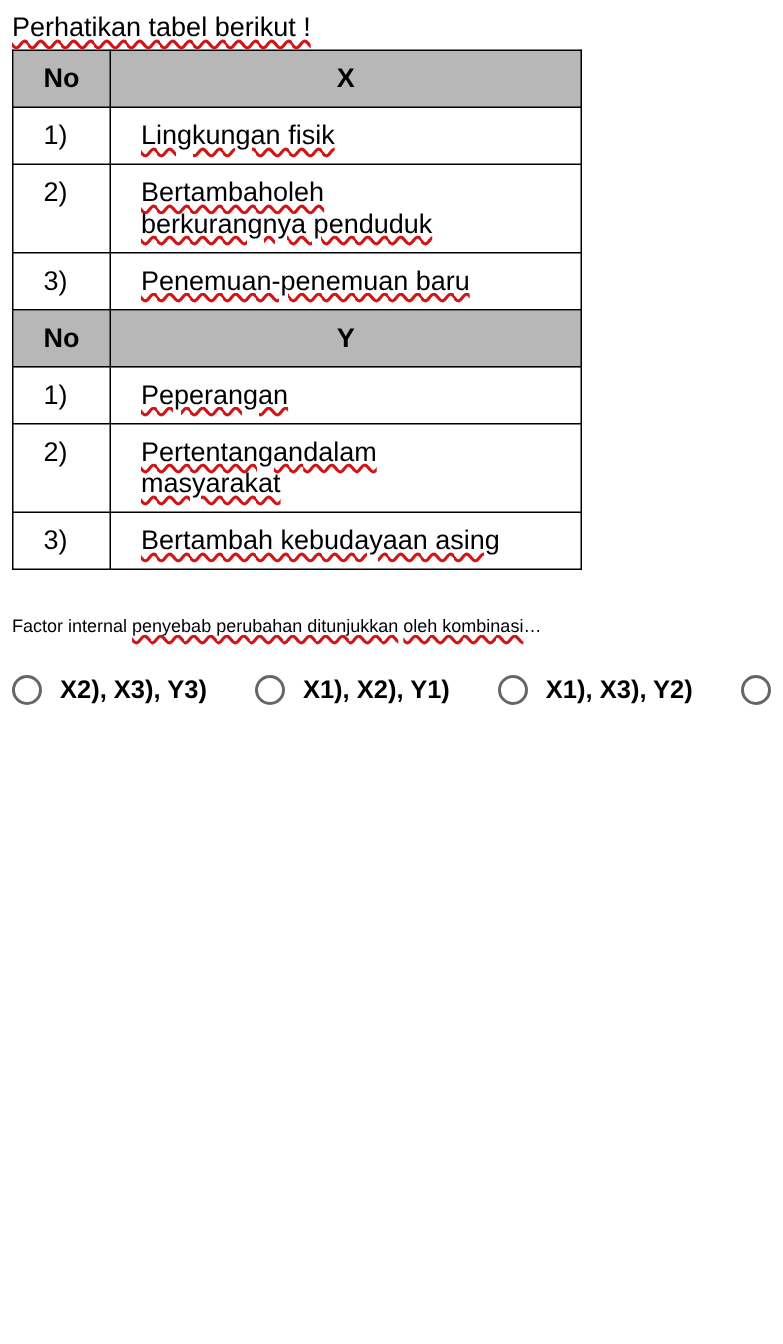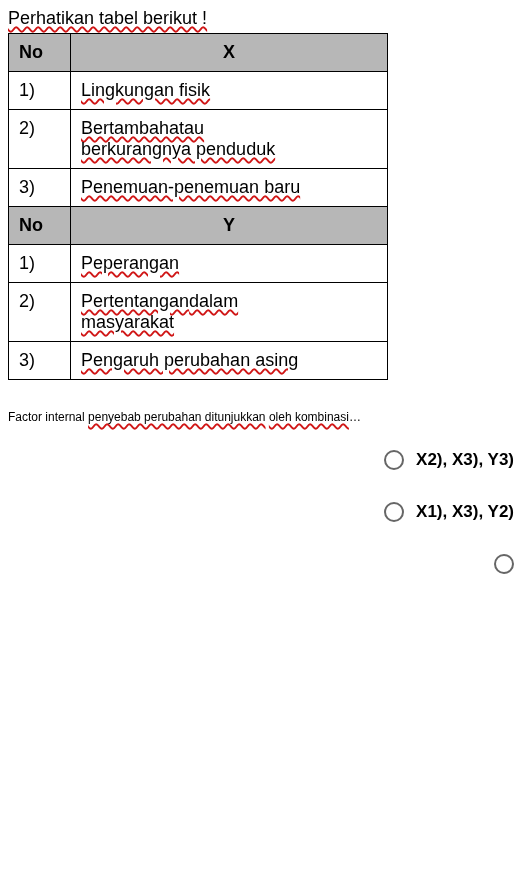--- a/index.html
+++ b/index.html
@@ -25,21 +25,21 @@
       text-decoration-thickness: 1.5px;
       text-underline-offset: 2px;
     }
     table {
       border-collapse: collapse;
       width: 380px;
       margin-bottom: 28px;
     }
     th, td {
       border: 1.5px solid #000;
-      padding: 8px 10px;
+      padding: 8px 20px;
       vertical-align: top;
       font-size: 18px;
       text-align: left;
     }
     th {
       background: #b7b7b7;
       font-weight: bold;
     }
     th.col-no {
       width: 62px;
@@ -49,23 +49,22 @@
       text-align: center;
     }
     .question-text {
       font-size: 12px;
       margin-bottom: 24px;
       line-height: 1.5;
       text-align: justify;
     }
     .options {
       display: flex;
-      flex-direction: column;
+      flex-direction: row;
       gap: 32px;
-      align-items: flex-end;
     }
     .option {
       display: flex;
       align-items: center;
       gap: 12px;
       cursor: pointer;
     }
     .radio {
       width: 20px;
       height: 20px;
@@ -100,21 +99,21 @@
     <td>1)</td>
     <td>
       <span class="spell-err">Lingkungan fisik</span>
     </td>
   </tr>
   <tr>
     <td>2)</td>
     <td>
       <span class="row2-content">
         <span class="spell-err">Bertambah</span>
-        <span class="spell-err">atau</span>
+        <span class="spell-err">oleh</span>
         <span class="spell-err" style="width:100%">berkurangnya penduduk</span>
       </span>
     </td>
   </tr>
   <tr>
     <td>3)</td>
     <td>
       <span class="spell-err">Penemuan-penemuan baru</span>
     </td>
   </tr>
@@ -134,37 +133,41 @@
       <span class="row2-content">
         <span class="spell-err">Pertentangan</span>
         <span class="spell-err">dalam</span>
         <span class="spell-err" style="width:100%">masyarakat</span>
       </span>
     </td>
   </tr>
   <tr>
     <td>3)</td>
     <td>
-      <span class="spell-err">Pengaruh perubahan asing</span>
+      <span class="spell-err">Bertambah kebudayaan asing</span>
     </td>
   </tr>
 </tbody>
   </table>
 
 <div class="question-text">
   <span>Factor internal</span>
   <span class="spell-err">penyebab perubahan ditunjukkan</span>
   <span class="spell-err">oleh kombinasi</span><span>…</span>
 </div>
 
 <div class="options">
   <div class="option">
     <div class="radio"></div>
     <div class="option-label">X2), X3), Y3)</div>
   </div>
   <div class="option">
     <div class="radio"></div>
+    <div class="option-label">X1), X2), Y1)</div>
+  </div>
+  <div class="option">
+    <div class="radio"></div>
     <div class="option-label">X1), X3), Y2)</div>
   </div>
   <div class="option">
     <div class="radio"></div>
   </div>
 </div>
 
 </body></html>

